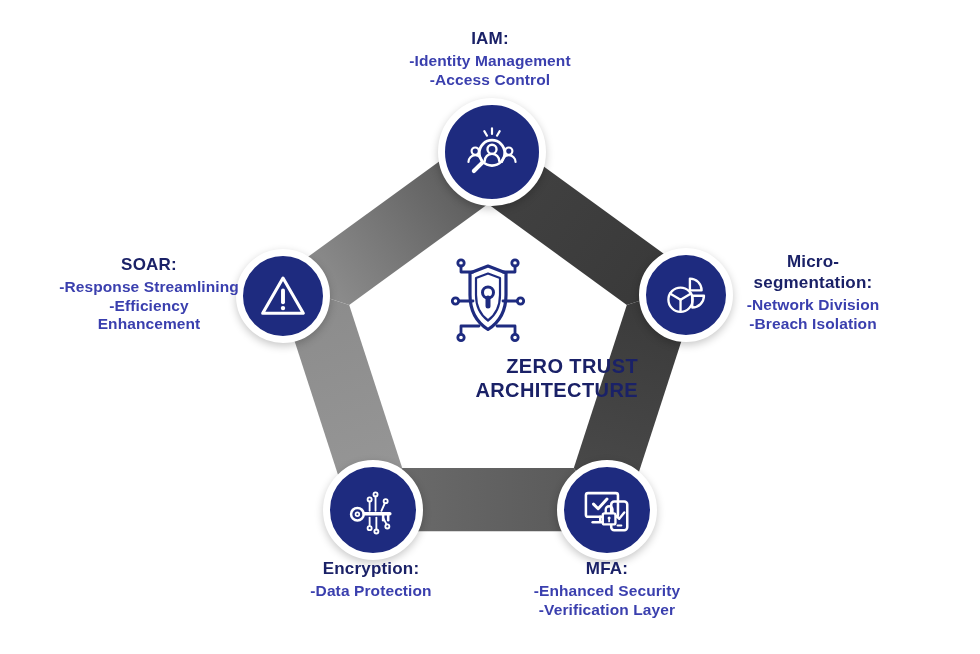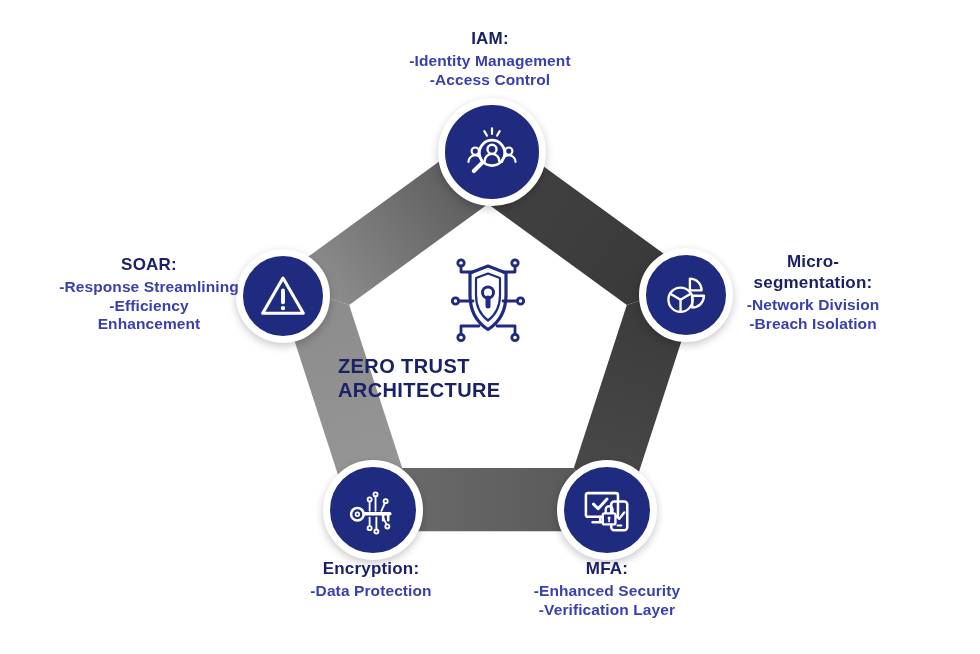--- a/index.html
+++ b/index.html
@@ -32,21 +32,21 @@
   }
   .text-iam        { left:375px; top:28px;  width:230px; }
   .text-micro      { left:738px; top:251px; width:150px; }
   .text-soar       { left:44px;  top:254px; width:210px;text-align:center; }
   .text-encryption { left:271px; top:558px; width:200px; }
   .text-mfa        { left:507px; top:558px; width:200px; }
 
   .center-icon { position:absolute; left:433px; top:256px; z-index:2; }
   .center-title {
     position:absolute; left:338px; top:354px; width:300px; z-index:2;
-    text-align:left; font-size:20px; font-weight:700; color:#1a2167;
+    text-align:right; font-size:20px; font-weight:700; color:#1a2167;
     line-height:24px; letter-spacing:0.4px;
   }
   .icon-stroke { stroke:#ffffff; fill:none; stroke-linecap:round; stroke-linejoin:round; }
   .navy-stroke { stroke:#1e2b80; fill:none; stroke-linecap:round; stroke-linejoin:round; }
 </style>
 </head>
 <body>
 
 <div class="canvas">
 

